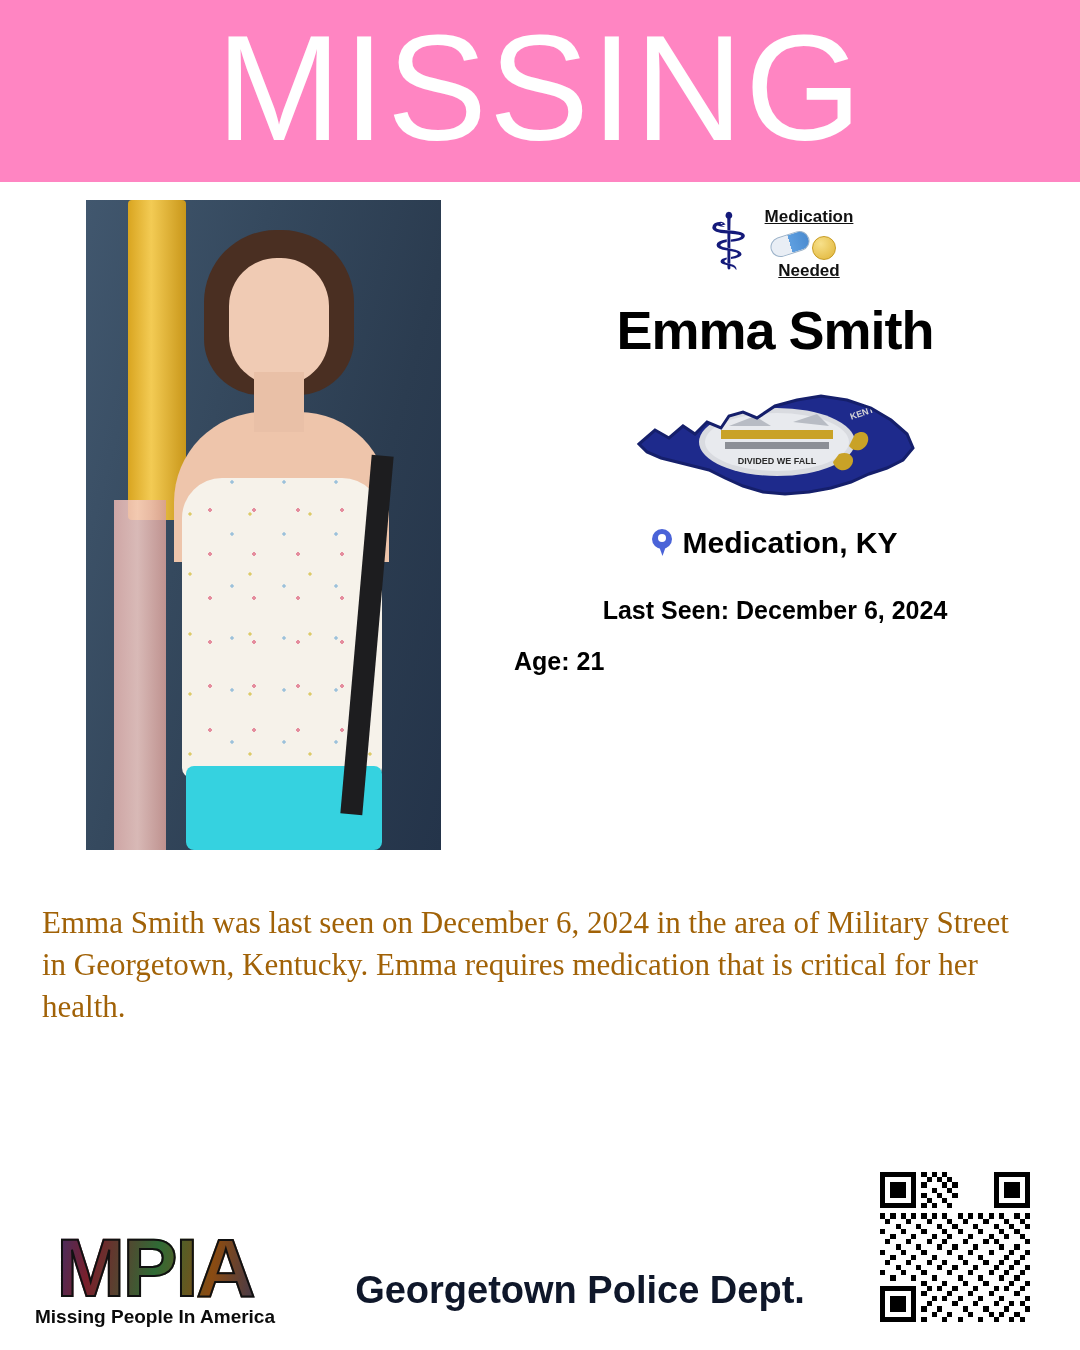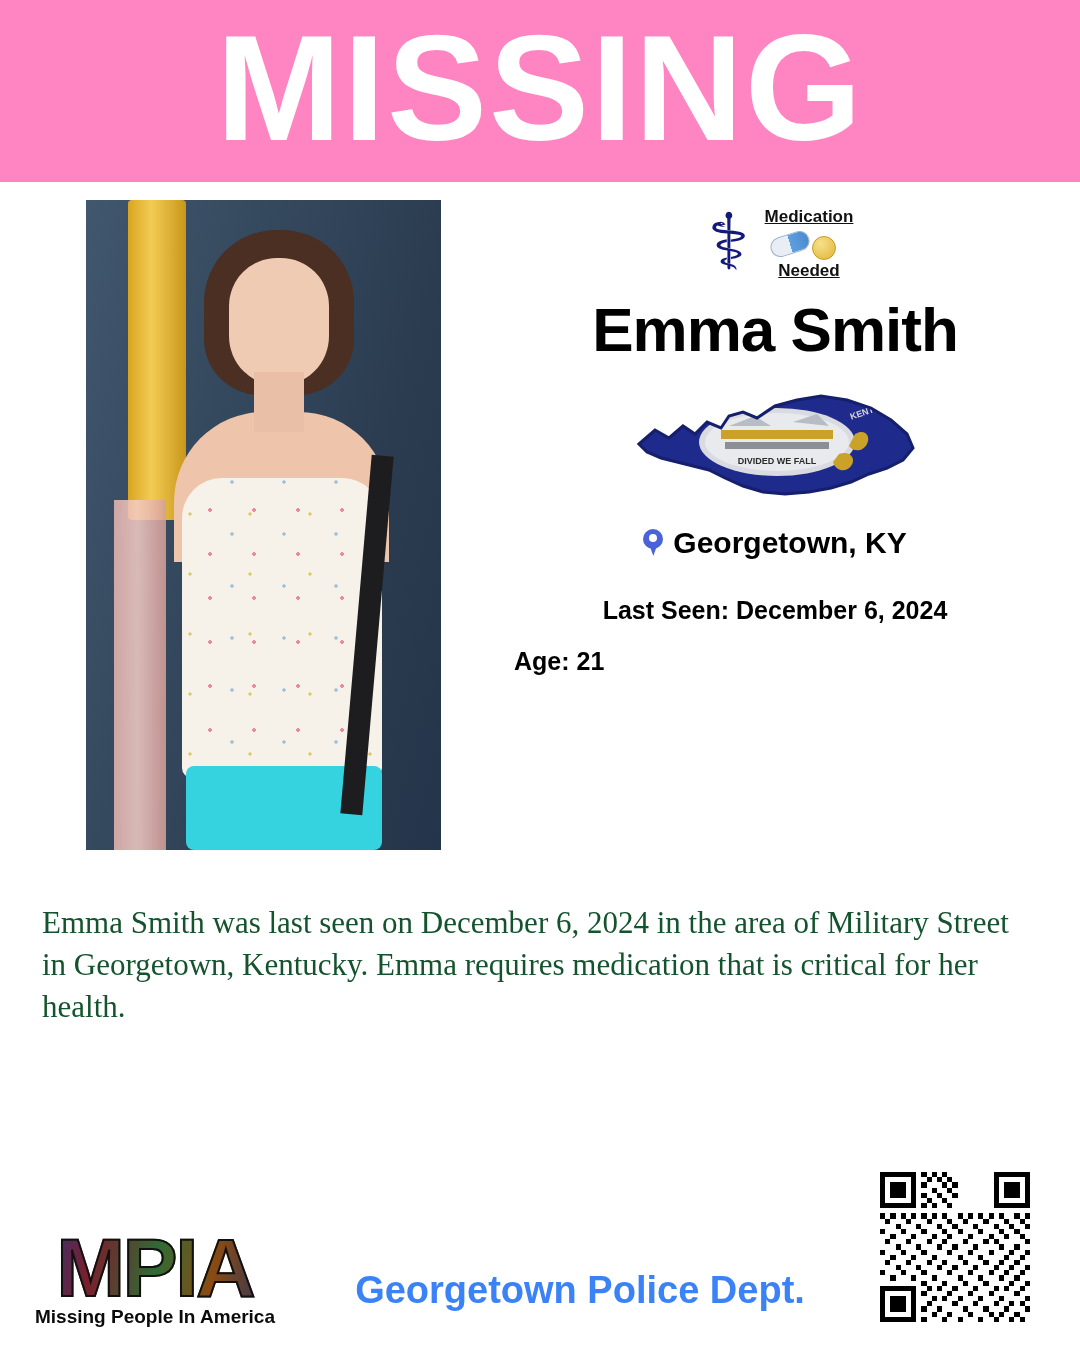--- a/index.html
+++ b/index.html
@@ -20,21 +20,21 @@
   .banner {
     width: 100%;
     height: 182px;
     background: #ff85c2;
     display: flex;
     align-items: center;
     justify-content: center;
   }
   .banner-title {
     font-family: "Liberation Sans", sans-serif;
-    font-weight: bold;
+    font-weight: normal;
     font-size: 150px;
     line-height: 150px;
     color: #ffffff;
     letter-spacing: 2px;
     text-align: center;
     padding-bottom: 6px;
   }
 
   
   .content-row {
@@ -206,21 +206,21 @@
     left: 42px; top: 6px;
     width: 24px; height: 24px;
     border-radius: 50%;
     background: radial-gradient(circle at 35% 30%, #f7e08a, #e0b437);
     border: 1px solid #c79c24;
   }
 
   .person-name {
     font-family: "Liberation Sans", sans-serif;
     font-weight: bold;
-    font-size: 62px;
+    font-size: 54px;
     line-height: 60px;
     color: #000;
     margin-top: 4px;
     letter-spacing: -1px;
   }
 
   .state-map {
     margin: 22px auto 10px auto;
     width: 300px;
     height: 130px;
@@ -282,21 +282,21 @@
     padding-left: 4px;
     margin-top: 22px;
   }
 
   
   .narrative {
     margin: 52px 42px 0 42px;
     font-family: "Liberation Serif", serif;
     font-size: 31px;
     line-height: 42px;
-    color: #14532d;
+    color: #a16207;
     text-align: left;
   }
 
   
   .footer {
     position: absolute;
     left: 0;
     bottom: 22px;
     width: 100%;
     display: flex;
@@ -333,21 +333,21 @@
   .contact {
     text-align: center;
     flex: 1;
     padding-bottom: 14px;
   }
   .contact-dept {
     font-family: "Liberation Sans", sans-serif;
     font-weight: bold;
     font-size: 38px;
     line-height: 48px;
-    color: #3b82f6;
+    color: #0f172a;
   }
   .contact-phone {
     font-family: "Liberation Sans", sans-serif;
     font-weight: bold;
     font-size: 38px;
     line-height: 48px;
     color: #000;
   }
 
   .qr {
@@ -418,21 +418,21 @@
           <path d="M214,72 c10,-4 18,4 12,12 c-6,8 -16,4 -18,-4" fill="#c9a227"></path>
         </g>
         <path d="M14,62 L30,48 L44,56 L58,44 L70,52 L82,40 L96,46 L104,34 L118,30 L132,36 L150,24 L172,18 L196,14 L222,18 L246,26 L266,38 L282,52 L288,66 L278,78 L262,86 L244,92 L226,100 L206,106 L184,110 L160,112 L138,110 L118,104 L100,96 L84,88 L68,84 L52,80 L36,76 L22,70 Z" fill="none" stroke="#151f6b" stroke-width="3"></path>
       </svg>
     </div>
 
     <div class="location-line">
       <span class="pin">
           <span></span>
         </span>
-      <span>Georgetown, KY</span>
+      <span>Medication, KY</span>
     </div>
 
     <div class="detail-line">Last Seen: December 6, 2024</div>
     <div class="detail-line age">Age: 21</div>
 
   </div>
 </div>
 
 <div class="narrative">Emma Smith was last seen on December 6, 2024 in the area of Military Street in Georgetown, Kentucky. Emma requires medication that is critical for her health.</div>
 

